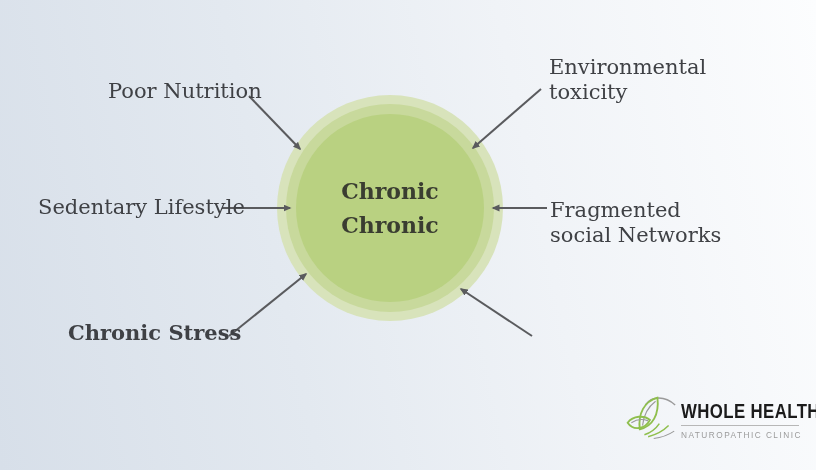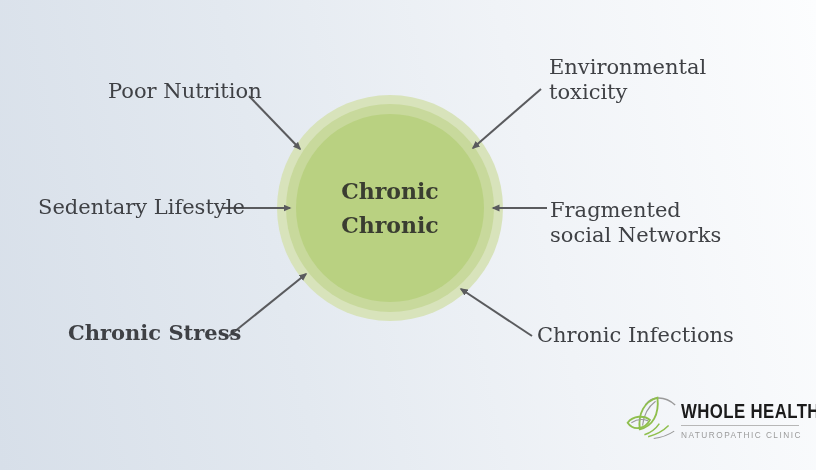--- a/index.html
+++ b/index.html
@@ -73,21 +73,20 @@
       <line x1="229" y1="336" x2="306" y2="274" marker-end="url(#ah)"></line>
       <line x1="532" y1="336" x2="461" y2="289" marker-end="url(#ah)"></line>
     </g>
   </svg>
 
   <div class="factor f-poor-nutrition">Poor Nutrition</div>
   <div class="factor f-environmental-toxicity">Environmental toxicity</div>
   <div class="factor f-sedentary-lifestyle">Sedentary Lifestyle</div>
   <div class="factor f-fragmented-social">Fragmented social Networks</div>
   <div class="factor f-chronic-stress">Chronic Stress</div>
-  <div class="factor f-chronic-infections">Chronic Infections</div>
 
   <div class="logo">
     <svg class="logo-leaf" viewBox="0 0 60 58" xmlns="http://www.w3.org/2000/svg">
 
       <path d="M57,14 C46,4 32,4 25,14" fill="none" stroke="#9a9a9a" stroke-width="1.6"></path>
 
       <path d="M38,6 C24,10 17,23 19,40 C33,37 40,24 38,6 Z" fill="none" stroke="#8fbf4d" stroke-width="2"></path>
       <path d="M36,10 C28,16 23,26 22,36" fill="none" stroke="#9a9a9a" stroke-width="1.2"></path>
 
       <path d="M6,33 C12,25 24,25 30,30 C25,40 12,42 6,33 Z" fill="none" stroke="#8fbf4d" stroke-width="2"></path>

